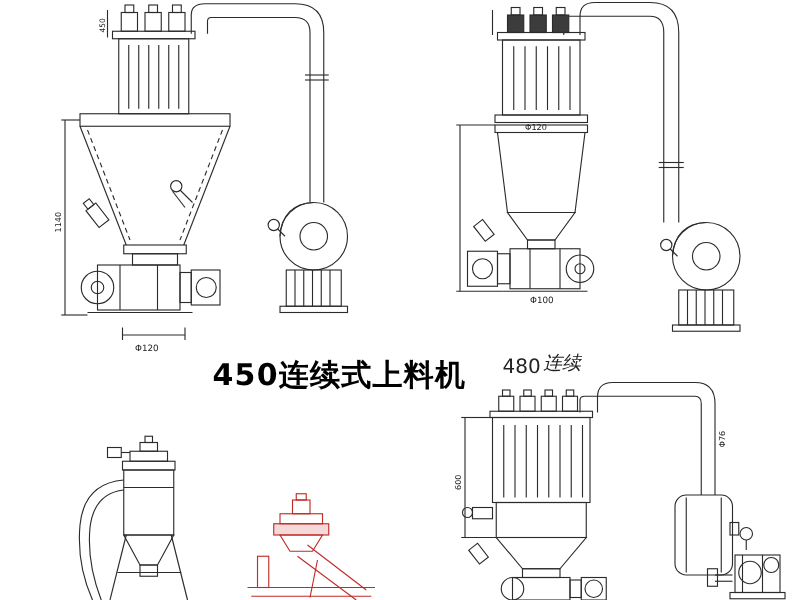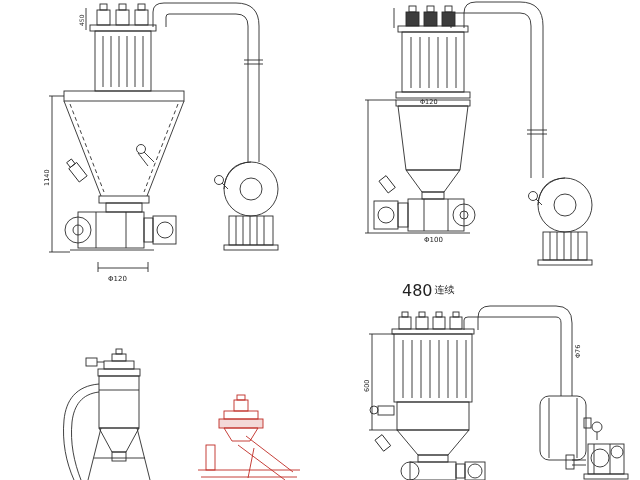--- a/index.html
+++ b/index.html
@@ -4,21 +4,21 @@
 <style>
   html,body{margin:0;padding:0;background:#ffffff;}
   .sheet{position:relative;width:640px;height:480px;background:#ffffff;overflow:hidden;
          font-family:"Liberation Sans",sans-serif;}
   .sheet svg{position:absolute;left:0;top:0;}
   svg text{font-family:"DejaVu Sans",sans-serif;}
   .title-main{position:absolute;left:170px;top:284px;font-size:24px;font-weight:700;
               color:#000;font-family:"DejaVu Sans",sans-serif;letter-spacing:1px;white-space:nowrap;}
   .title-side{position:absolute;left:402px;top:281px;font-size:16px;color:#222;
               font-family:"DejaVu Sans",sans-serif;white-space:nowrap;}
-  .title-side .suffix{font-size:10px;vertical-align:3px;margin-left:2px;}
+  .title-side .suffix{font-size:15px;vertical-align:3px;margin-left:2px;font-style:italic;}
 </style>
 </head>
 <body>
 
 <div class="sheet">
 
 <svg width="640" height="480" viewBox="0 0 640 480">
 
   <g stroke="#2b2b2b" fill="none" stroke-width="0.9">
     <g>
@@ -297,17 +297,18 @@
     <text x="84" y="26" font-size="6" transform="rotate(-90 84 26)">450</text>
     <text x="49" y="186" font-size="6.5" transform="rotate(-90 49 186)">1140</text>
     <text x="108" y="281" font-size="7">Φ120</text>
     <text x="420" y="104" font-size="6.5">Φ120</text>
     <text x="424" y="242" font-size="7">Φ100</text>
     <text x="369" y="392" font-size="6.5" transform="rotate(-90 369 392)">600</text>
     <text x="580" y="358" font-size="6.5" transform="rotate(-90 580 358)">Φ76</text>
   </g>
 </svg>
 
+<div class="title-main">450连续式上料机</div>
 <div class="title-side">
   <span>480</span><span class="suffix">连续</span>
 </div>
 
 </div>
 
 </body></html>

